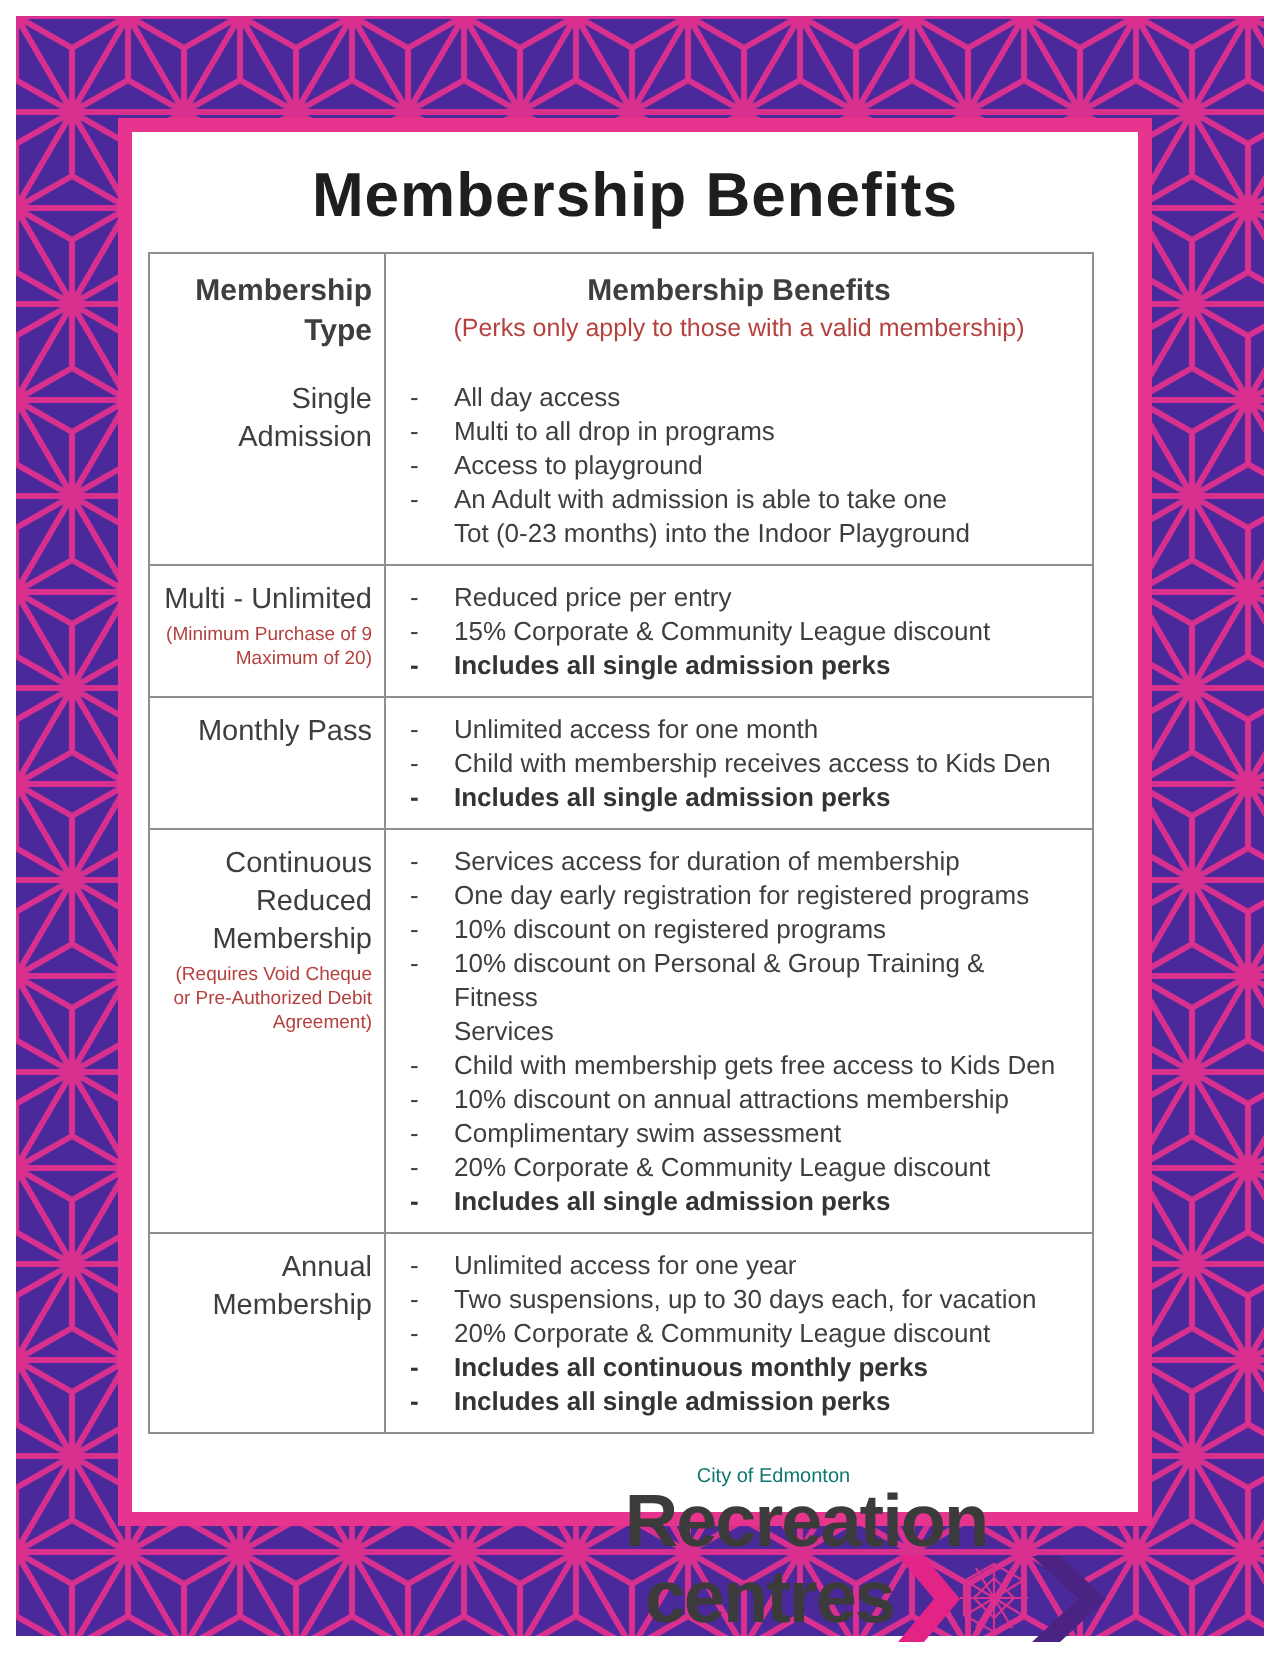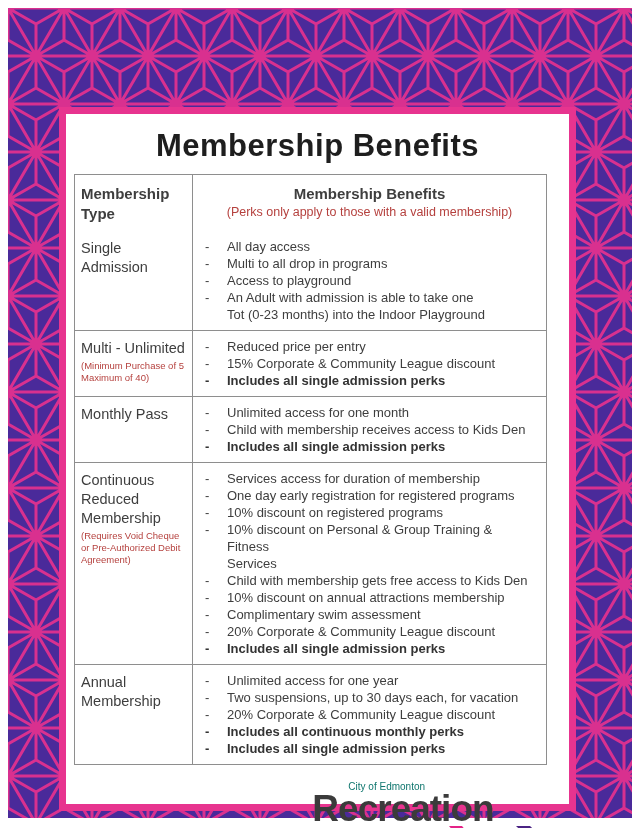--- a/index.html
+++ b/index.html
@@ -19,34 +19,33 @@
   .page{
     position:relative;width:640px;height:828px;background:#ffffff;overflow:hidden;
   }
   .pattern-band{position:absolute;left:8px;top:8px;width:624px;height:810px;display:block;}
   .pattern-bg{fill:var(--border-purple);}
   .pattern-lines{stroke:var(--accent-pink);stroke-width:3;fill:none;}
   .content-panel{
     position:absolute;left:59px;top:59px;width:517px;height:704px;
     background:#ffffff;border:7px solid var(--frame-pink);
     padding:8px 0 0 0;
-    margin-top:48px;
   }
   .page-title{
     text-align:center;font-size:31px;font-weight:bold;color:var(--title-dark);
     letter-spacing:0.5px;margin-top:6px;margin-bottom:10px;
   }
   .benefits-table{
     margin-left:8px;width:473px;border:1px solid var(--line-gray);
     color:var(--text-dark);
   }
   .trow{display:grid;grid-template-columns:118px 1fr;border-top:1px solid var(--line-gray);}
   .trow:first-child{border-top:none;}
   .type-cell{
-    border-right:1px solid var(--line-gray);text-align:left;
+    border-right:1px solid var(--line-gray);text-align:right;
     padding:8px 6px 8px 6px;font-size:14.5px;line-height:1.3;
   }
   .header-row .type-cell{font-weight:bold;font-size:15px;padding-top:9px;}
   .benefits-header-cell{text-align:center;padding:9px 8px 8px 8px;}
   .benefits-header-title{font-weight:bold;font-size:15px;line-height:1.3;}
   .benefits-header-note{color:var(--note-red);font-size:12.5px;margin-top:1px;}
   .type-note{
     color:var(--note-red);font-size:9.5px;line-height:1.3;margin-top:2px;
   }
   .benefits-list{padding:7px 4px 7px 12px;font-size:13px;line-height:17px;}
@@ -127,21 +126,21 @@
               <div class="benefit cont">
                 <span class="dash">-</span>
                 <span class="btxt">Tot (0-23 months) into the Indoor Playground</span>
               </div>
             </div>
   </div>
 
   <div class="trow">
     <div class="type-cell">
       <div class="type-text">Multi - Unlimited</div>
-      <div class="type-note">(Minimum Purchase of 5 Maximum of 40)</div>
+      <div class="type-note">(Minimum Purchase of 9 Maximum of 20)</div>
     </div>
     <div class="benefits-list">
               <div class="benefit">
                 <span class="dash">-</span>
                 <span class="btxt">Reduced price per entry</span>
               </div>
               <div class="benefit">
                 <span class="dash">-</span>
                 <span class="btxt">15% Corporate &amp; Community League discount</span>
               </div>

